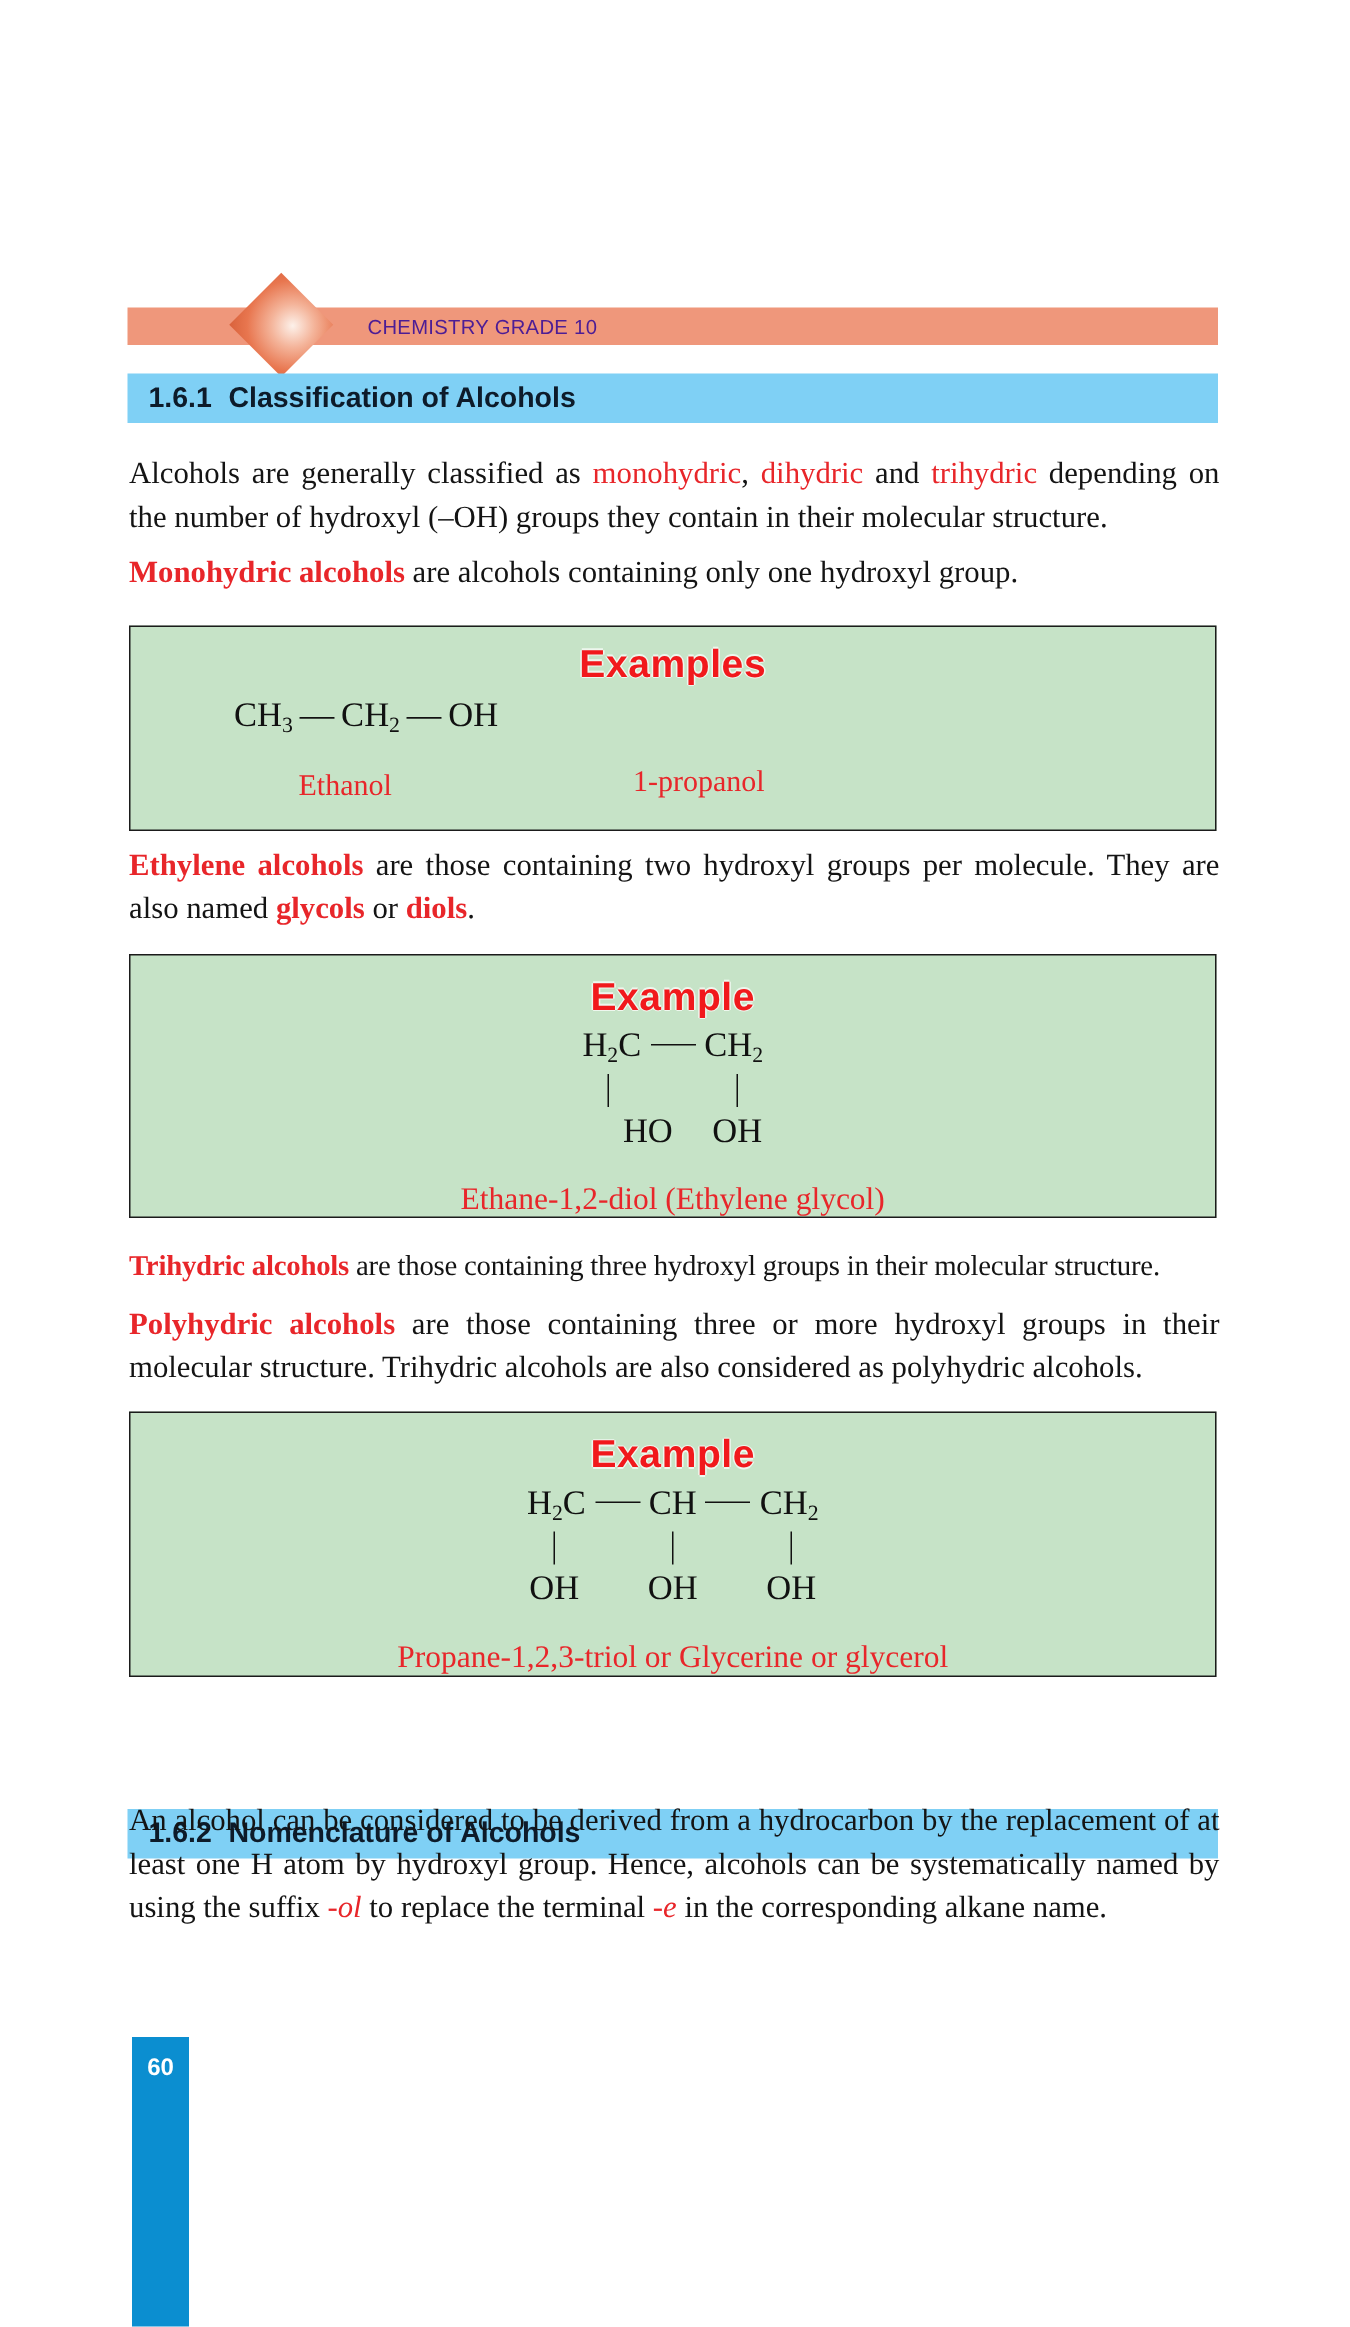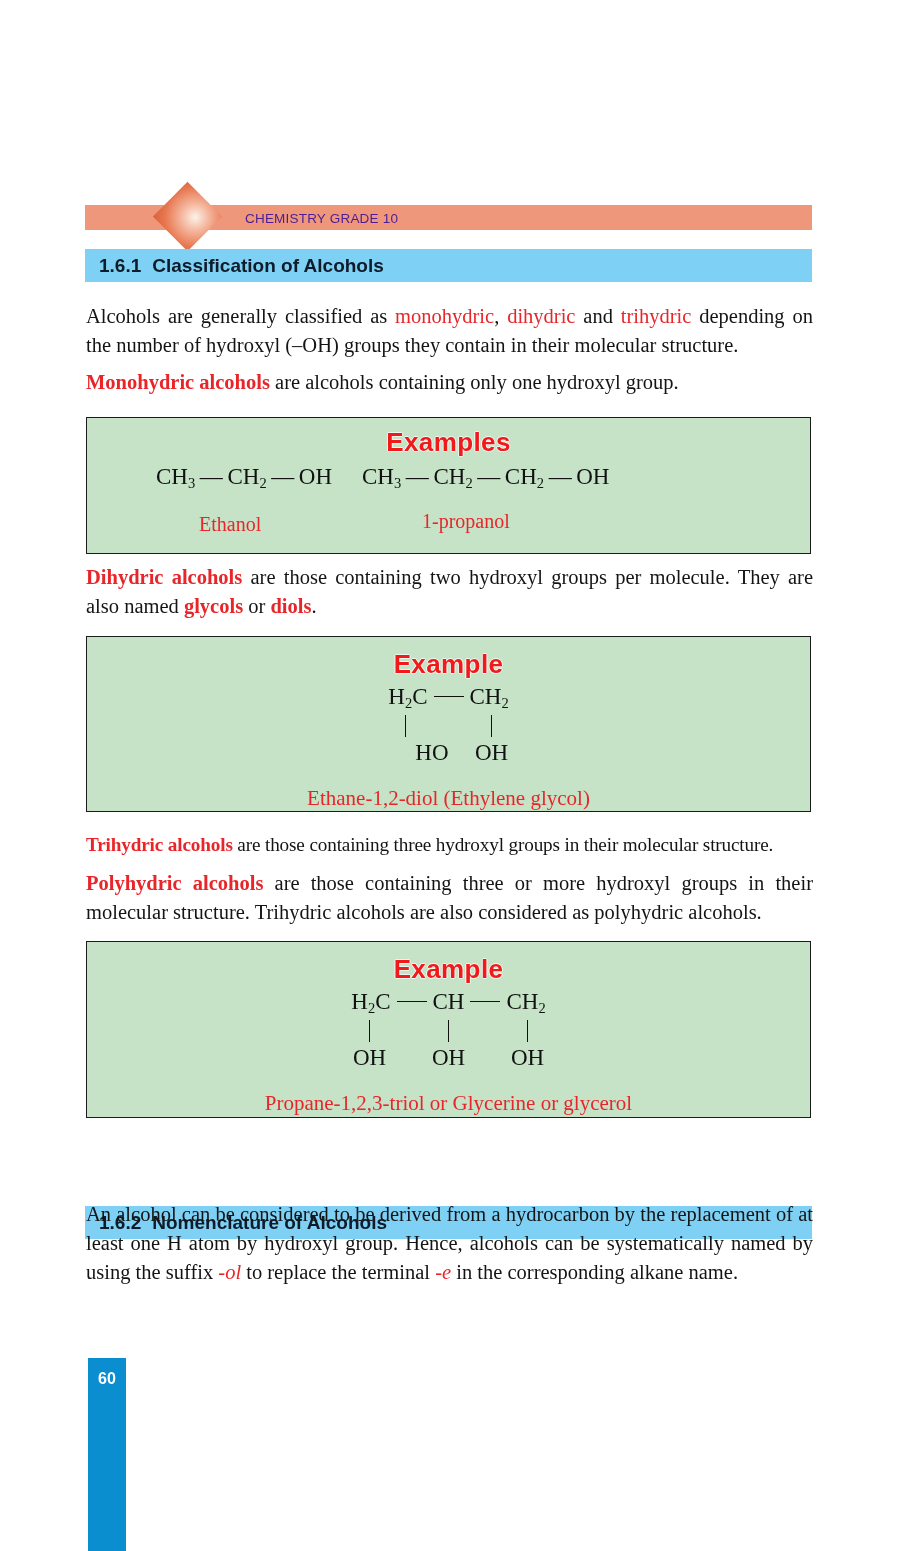--- a/index.html
+++ b/index.html
@@ -231,30 +231,29 @@
   </div>
 
   <div class="para" id="para-1">
     <span>Alcohols are generally classified as </span><span class="red">monohydric</span><span>, </span><span class="red">dihydric</span><span> and </span><span class="red">trihydric</span><span> depending on the number of hydroxyl (–OH) groups they contain in their molecular structure.</span>
   </div>
 
   <div class="exbox" id="exbox-1">
     <div class="ex-title">Examples</div>
     <div class="f1-line">
       <span class="f-ethanol">CH<sub>3</sub> — CH<sub>2</sub> — OH</span>
-      <span class="f-propanol">CH<sub>3</sub> — CH<sub>2</sub> — CH<sub>2</sub> — OH</span>
     </div>
     <div class="lbl-line">
       <span class="lbl-ethanol">Ethanol</span>
       <span class="lbl-propanol">1-propanol</span>
     </div>
   </div>
 
   <div class="para" id="para-3">
-    <span class="red-b">Dihydric alcohols</span><span> are those containing two hydroxyl groups per molecule. They are also named </span><span class="red-b">glycols</span><span> or </span><span class="red-b">diols</span><span>.</span>
+    <span class="red-b">Ethylene alcohols</span><span> are those containing two hydroxyl groups per molecule. They are also named </span><span class="red-b">glycols</span><span> or </span><span class="red-b">diols</span><span>.</span>
   </div>
 
   <div class="exbox" id="exbox-2">
     <div class="ex-title">Example</div>
     <div class="struct" style="width:190px;">
       <div class="top-row">
         <span class="atom">H<sub>2</sub>C</span>
         <span class="bondh"></span>
         <span class="atom">CH<sub>2</sub></span>
       </div>

